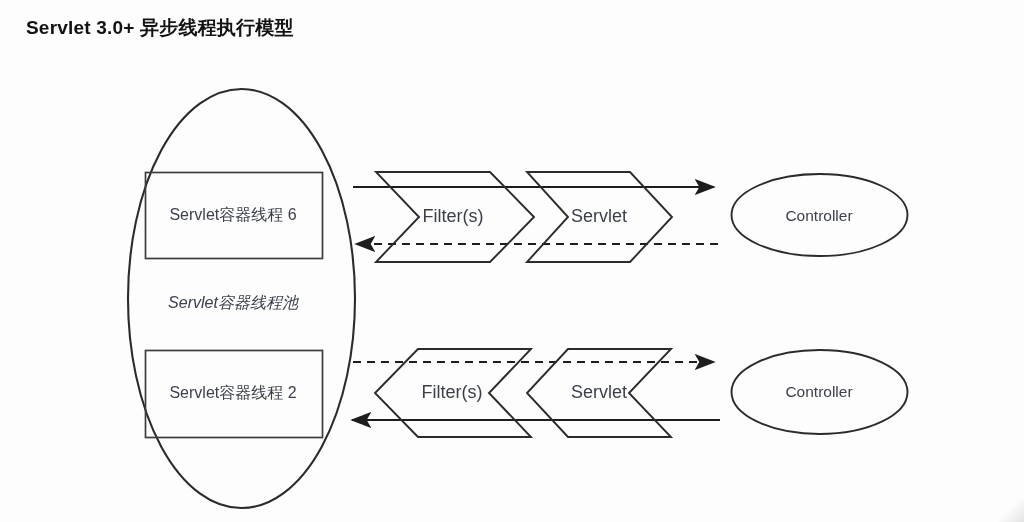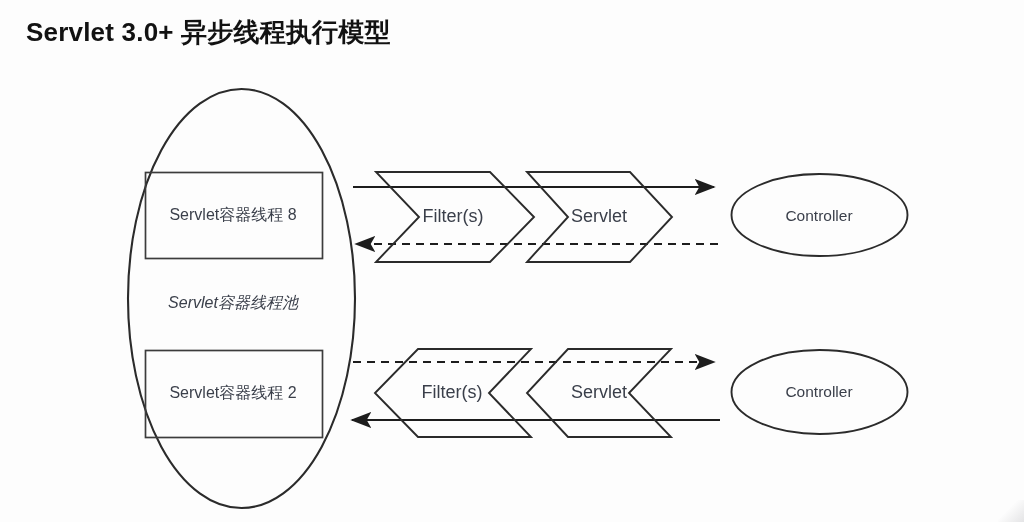--- a/index.html
+++ b/index.html
@@ -12,21 +12,21 @@
     width: 1024px;
     height: 522px;
     background: #fdfdfd;
     overflow: hidden;
     font-family: "Liberation Sans", sans-serif;
   }
   #title {
     position: absolute;
     left: 26px;
     top: 15px;
-    font-size: 26px;
+    font-size: 19px;
     font-weight: bold;
     color: #121212;
     letter-spacing: 0.2px;
     white-space: nowrap;
   }
   #canvas {
     position: absolute;
     left: 0;
     top: 0;
     width: 1024px;
@@ -93,21 +93,21 @@
     <line x1="720" y1="420" x2="352" y2="420" stroke="#1d1d1d" stroke-width="2.1" marker-end="url(#arrowSolidL)"></line>
 
     <polygon points="418,349 531,349 489,393 531,437 418,437 375,393" fill="none" stroke="#2b2b2b" stroke-width="1.9"></polygon>
 
     <polygon points="568,349 671,349 629,393 671,437 568,437 527,393" fill="none" stroke="#2b2b2b" stroke-width="1.9"></polygon>
 
     <ellipse cx="819.5" cy="392" rx="88" ry="42" fill="none" stroke="#2b2b2b" stroke-width="1.9"></ellipse>
 
   </svg>
 
-  <div class="diagram-label label-thread" style="left:233px; top:215px;">Servlet容器线程 8</div>
+  <div class="diagram-label label-thread" style="left:233px; top:215px;">Servlet容器线程 6</div>
 
   <div class="diagram-label label-pool" style="left:233px; top:303px;font-style:italic;">Servlet容器线程池</div>
 
   <div class="diagram-label label-thread" style="left:233px; top:393px;">Servlet容器线程 2</div>
 
   <div class="diagram-label label-stage" style="left:453px; top:216px;">Filter(s)</div>
 
   <div class="diagram-label label-stage" style="left:599px; top:216px;">Servlet</div>
 
   <div class="diagram-label label-ctrl" style="left:819px; top:216px;">Controller</div>

